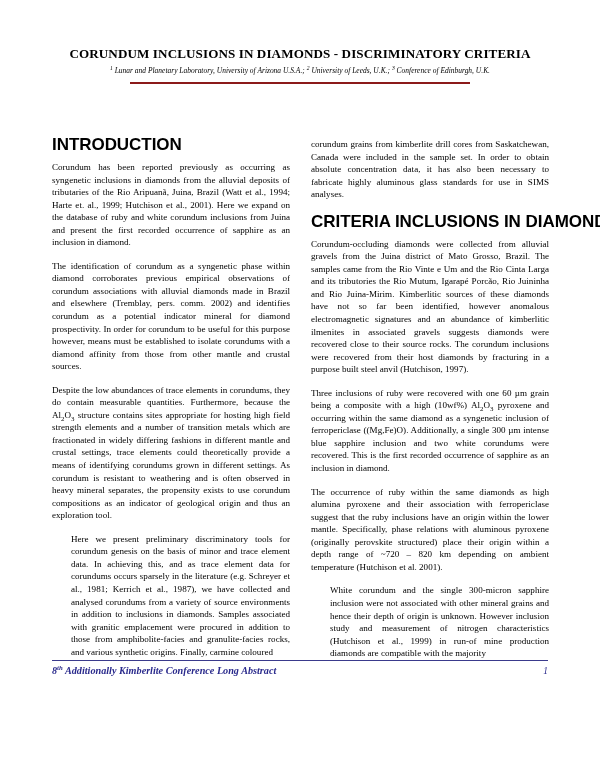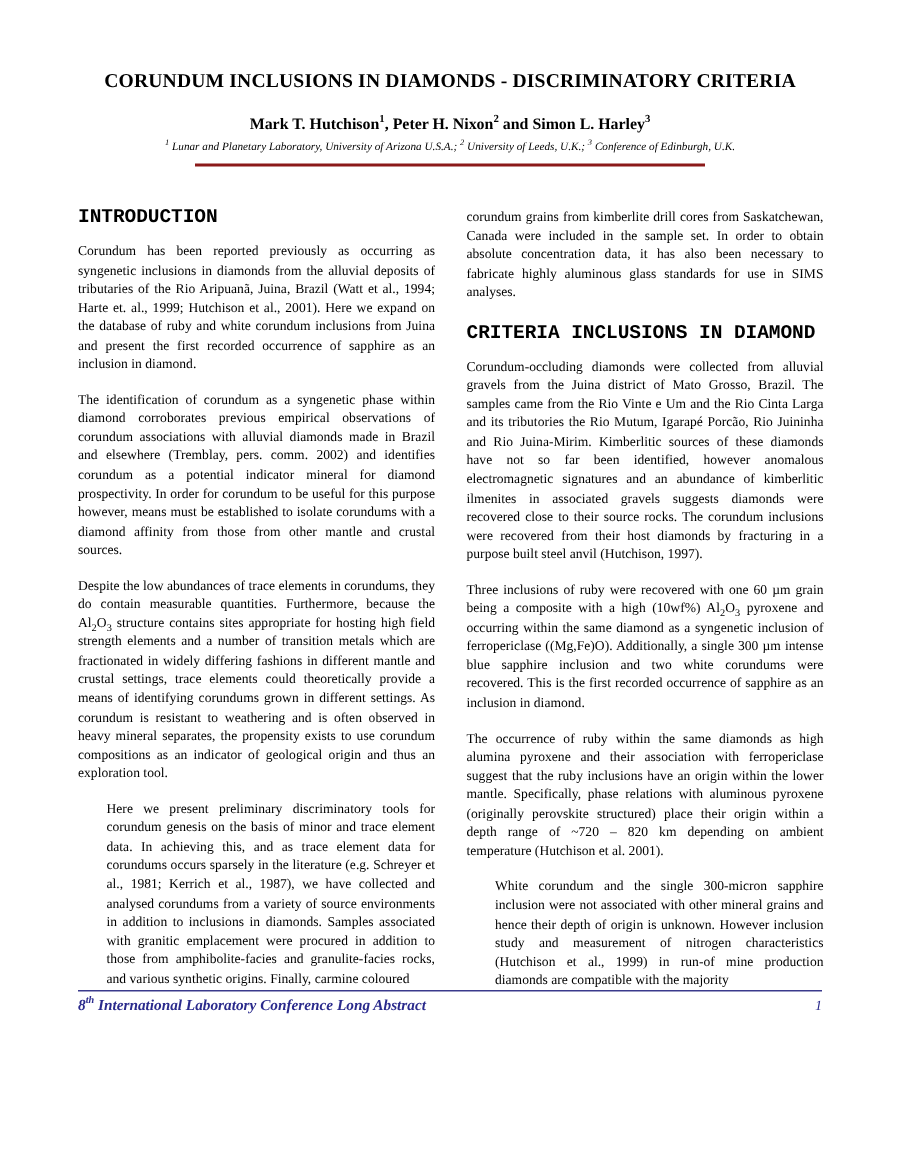--- a/index.html
+++ b/index.html
@@ -92,23 +92,23 @@
     box-sizing: border-box;
     display: flex;
     gap: 21px;
   }
   .col {
     width: 238px;
     flex: 0 0 238px;
   }
 
   .sec-head {
-    font-family: Liberation Mono, monospace;
-    font-weight: bold;
-    font-size: 13px;
+    font-family: Liberation Sans, sans-serif;
+    font-weight: bold;
+    font-size: 17px;
     line-height: 14px;
     margin: 0 0 9px 0;
     letter-spacing: -0.05px;
     white-space: nowrap;
   }
   .col .sec-head.spaced {
     margin-top: 14px;
   }
 
   p.body {
@@ -166,23 +166,20 @@
 <body>
 
 <div class="page">
 
   <div class="title-block">
 
     <h1 class="paper-title">
       <span class="tline">CORUNDUM INCLUSIONS IN DIAMONDS - DISCRIMINATORY CRITERIA</span>
     </h1>
 
-    <div class="authors">
-      <span>Mark T. Hutchison</span><sup>1</sup><span>, </span><span>Peter H. Nixon</span><sup>2</sup><span> and </span><span>Simon L. Harley</span><sup>3</sup>
-    </div>
 
     <div class="affiliations">
       <sup>1</sup><span> Lunar and Planetary Laboratory, University of Arizona U.S.A.; </span><sup>2</sup><span> University of Leeds, U.K.; </span><sup>3</sup><span> Conference of Edinburgh, U.K.</span>
     </div>
 
     <div class="header-rule"></div>
   </div>
 
   <div class="columns">
 
@@ -213,18 +210,18 @@
       <p class="body">The occurrence of ruby within the same diamonds as high alumina pyroxene and their association with ferropericlase suggest that the ruby inclusions have an origin within the lower mantle. Specifically, phase relations with aluminous pyroxene (originally perovskite structured) place their origin within a depth range of ~720 – 820 km depending on ambient temperature (Hutchison et al. 2001).</p>
 
       <p class="body">White corundum and the single 300-micron sapphire inclusion were not associated with other mineral grains and hence their depth of origin is unknown. However inclusion study and measurement of nitrogen characteristics (Hutchison et al., 1999) in run-of mine production diamonds are compatible with the majority</p>
 
     </div>
   </div>
 
   <div class="footer">
     <div class="footer-rule"></div>
     <div class="footer-row">
-      <div class="footer-left"><span>8</span><sup>th</sup><span> International Laboratory Conference Long Abstract</span></div>
+      <div class="footer-left"><span>8</span><sup>th</sup><span> Additionally Kimberlite Conference Long Abstract</span></div>
       <div class="footer-page">1</div>
     </div>
   </div>
 
 </div>
 
 </body></html>

